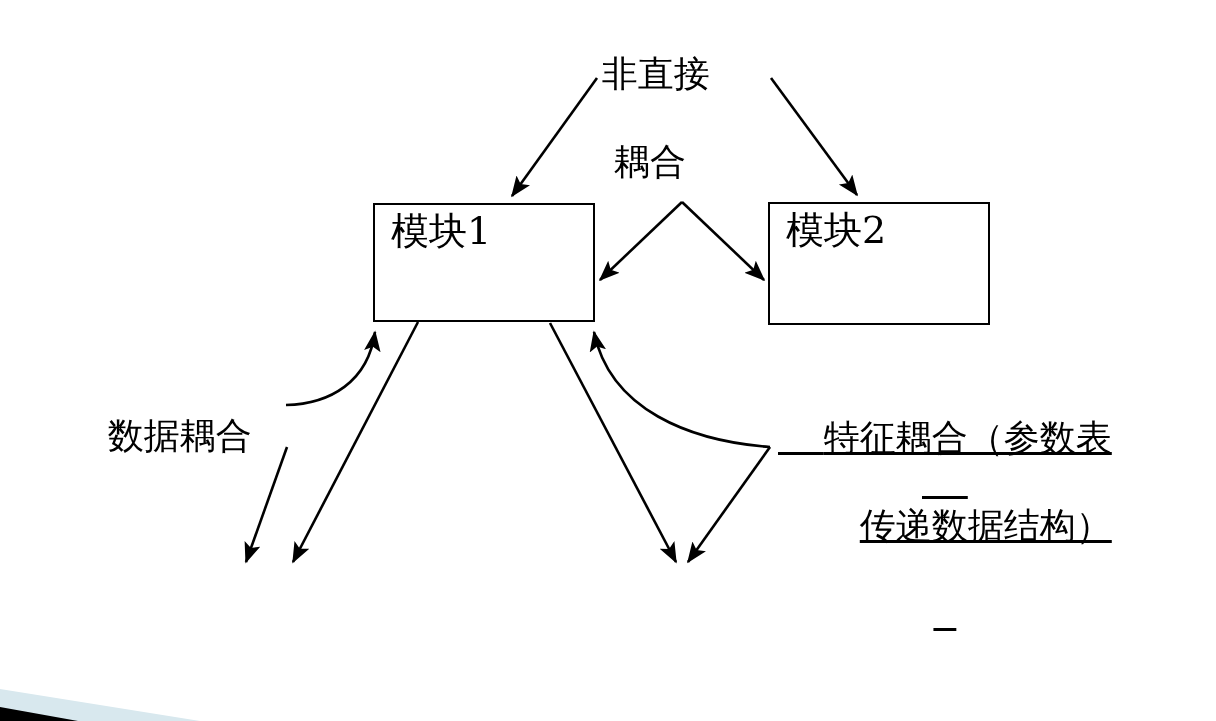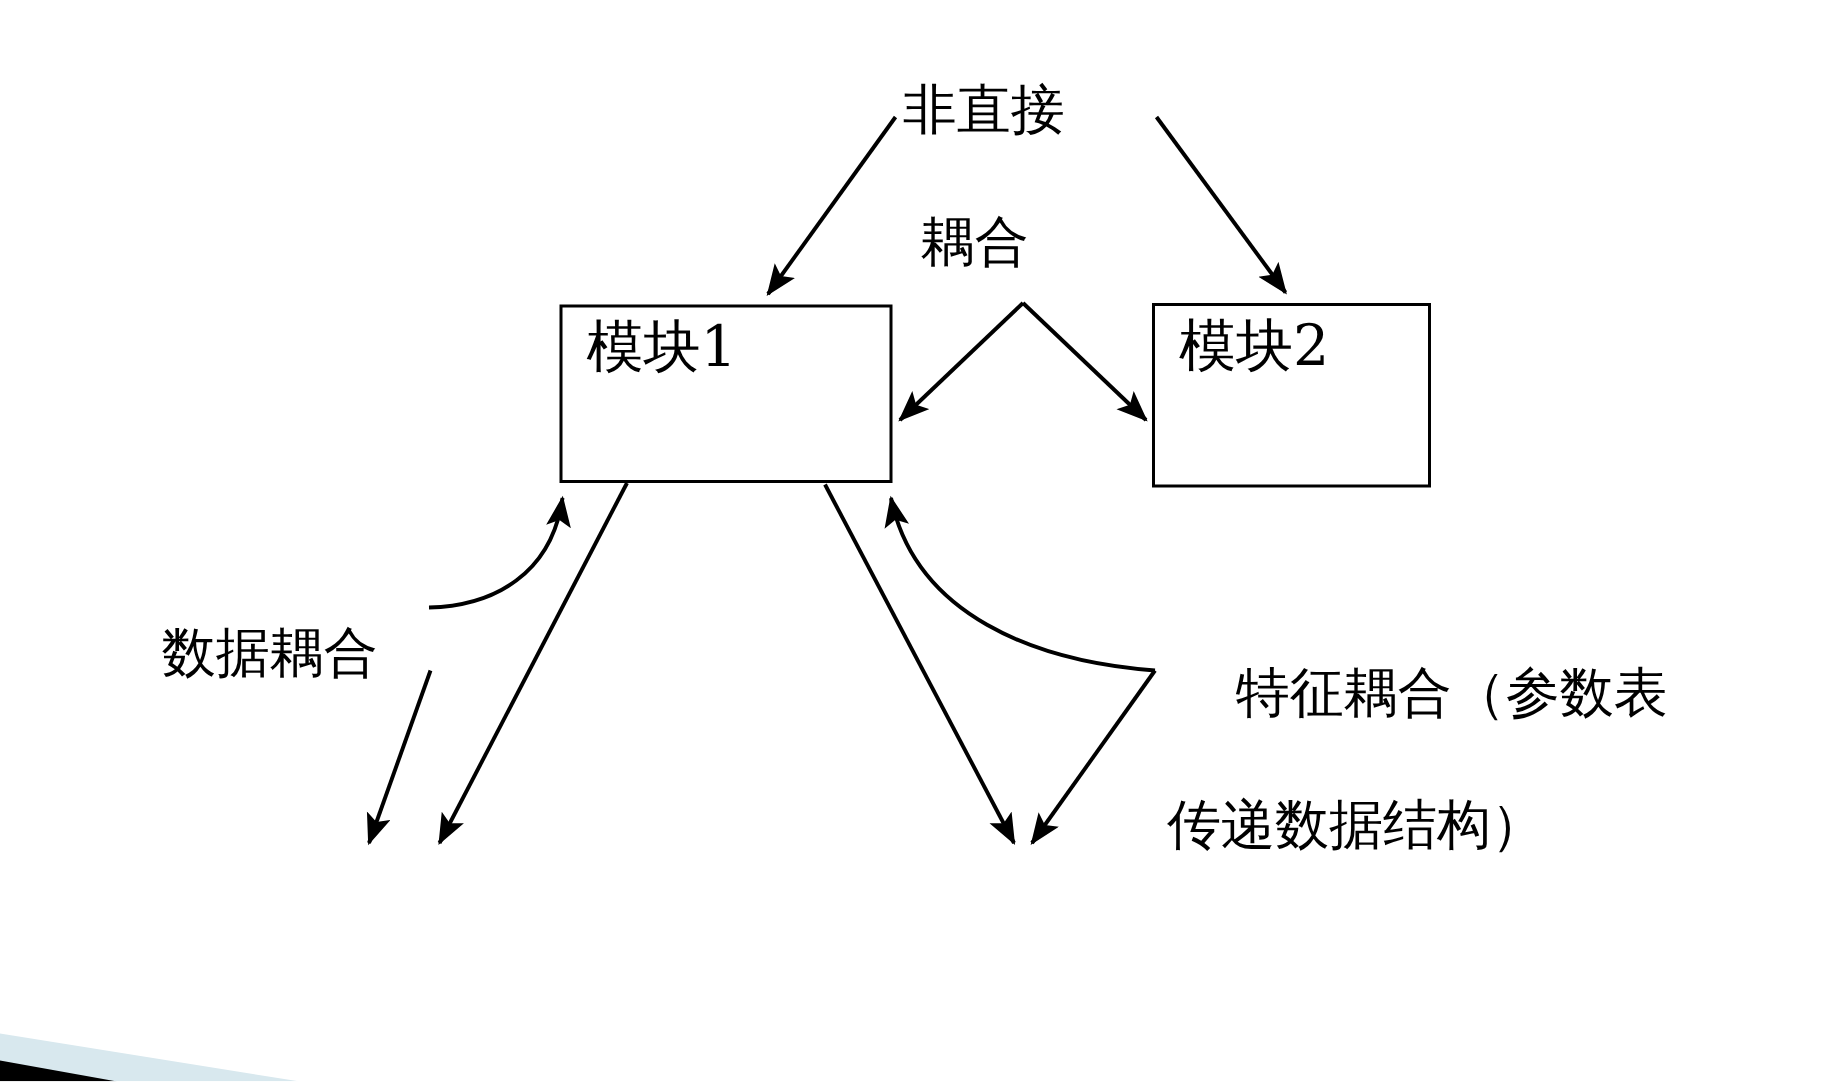--- a/index.html
+++ b/index.html
@@ -59,26 +59,27 @@
     display: block;
     text-align: center;
     padding-left: 34px;
   }
   #annot-data {
     left: 62px;
     top: 370px;
   }
   #annot-feature {
     left: 778px;
-    top: 397px;
+    top: 372px;
     text-align: center;
+    text-decoration: underline;
   }
   #annot-feature .l2 {
     display: block;
-    text-align: left;
+    text-align: right;
   }
   .deco {
     position: absolute;
     left: 0;
     bottom: 0;
     width: 620px;
     height: 60px;
   }
 </style>
 </head>
@@ -110,21 +111,21 @@
 
     <line x1="550" y1="323" x2="676" y2="562" stroke="#000000" stroke-width="2.6" marker-end="url(#ah)"></line>
 
     <line x1="770" y1="447" x2="688" y2="562" stroke="#000000" stroke-width="2.6" marker-end="url(#ah)"></line>
   </svg>
 
   <div class="module-box" style="left:373px; top:203px; width:222px; height:119px;padding-left:48px;">
     <span class="module-label">模块1</span>
   </div>
 
-  <div class="module-box" style="left:768px; top:202px; width:186px; height:123px;">
+  <div class="module-box" style="left:768px; top:202px; width:222px; height:123px;">
     <span class="module-label">模块2</span>
   </div>
 
 
 
   <div class="annot" id="annot-data">
     <span>数据耦合</span>
   </div>
 
   <div class="annot" id="annot-indirect">

